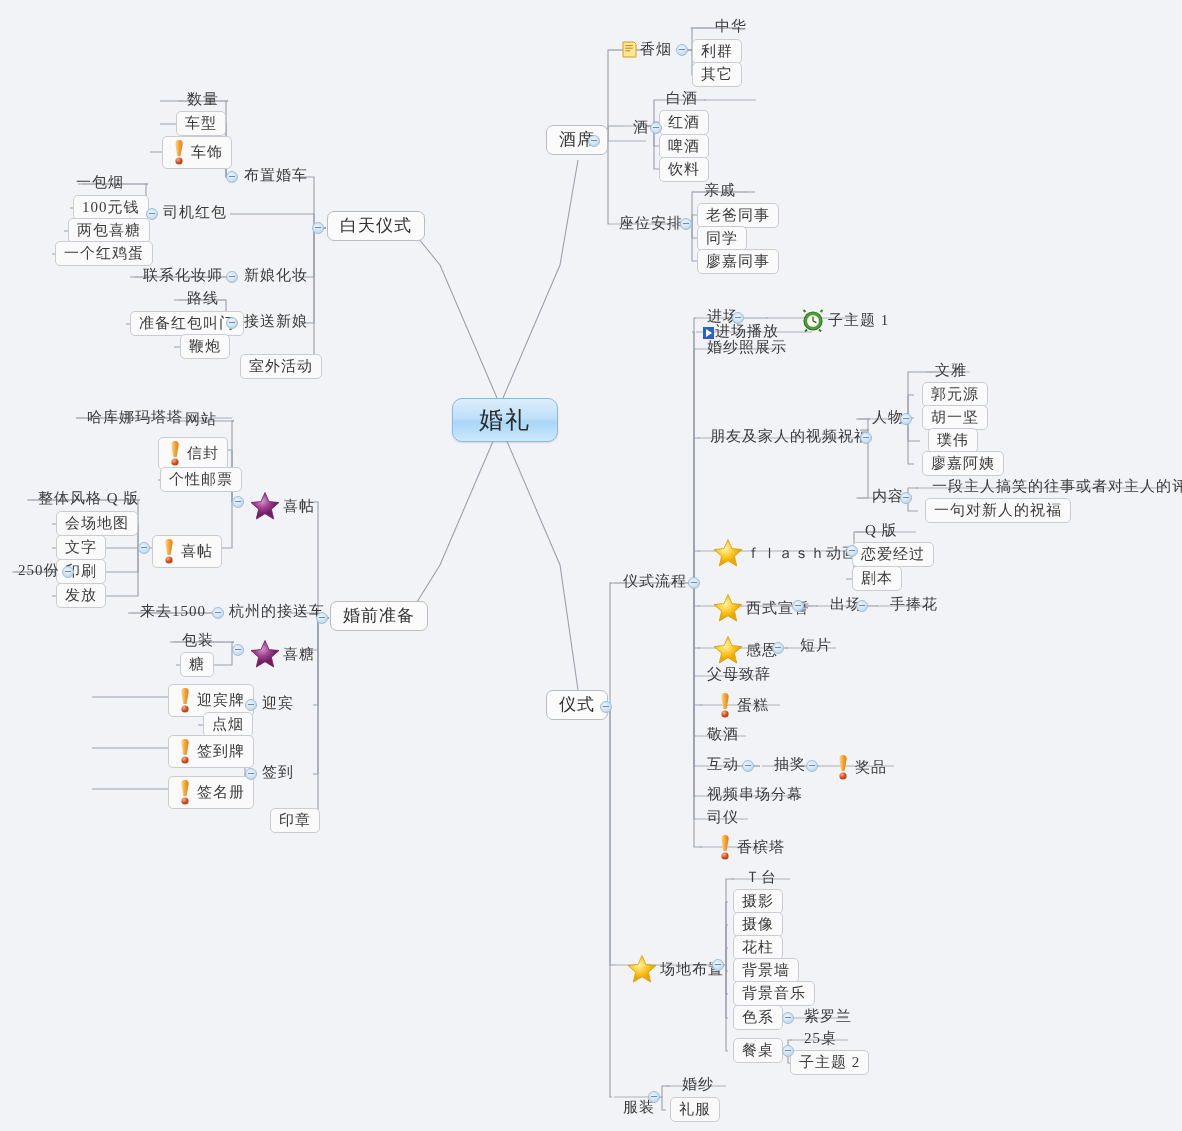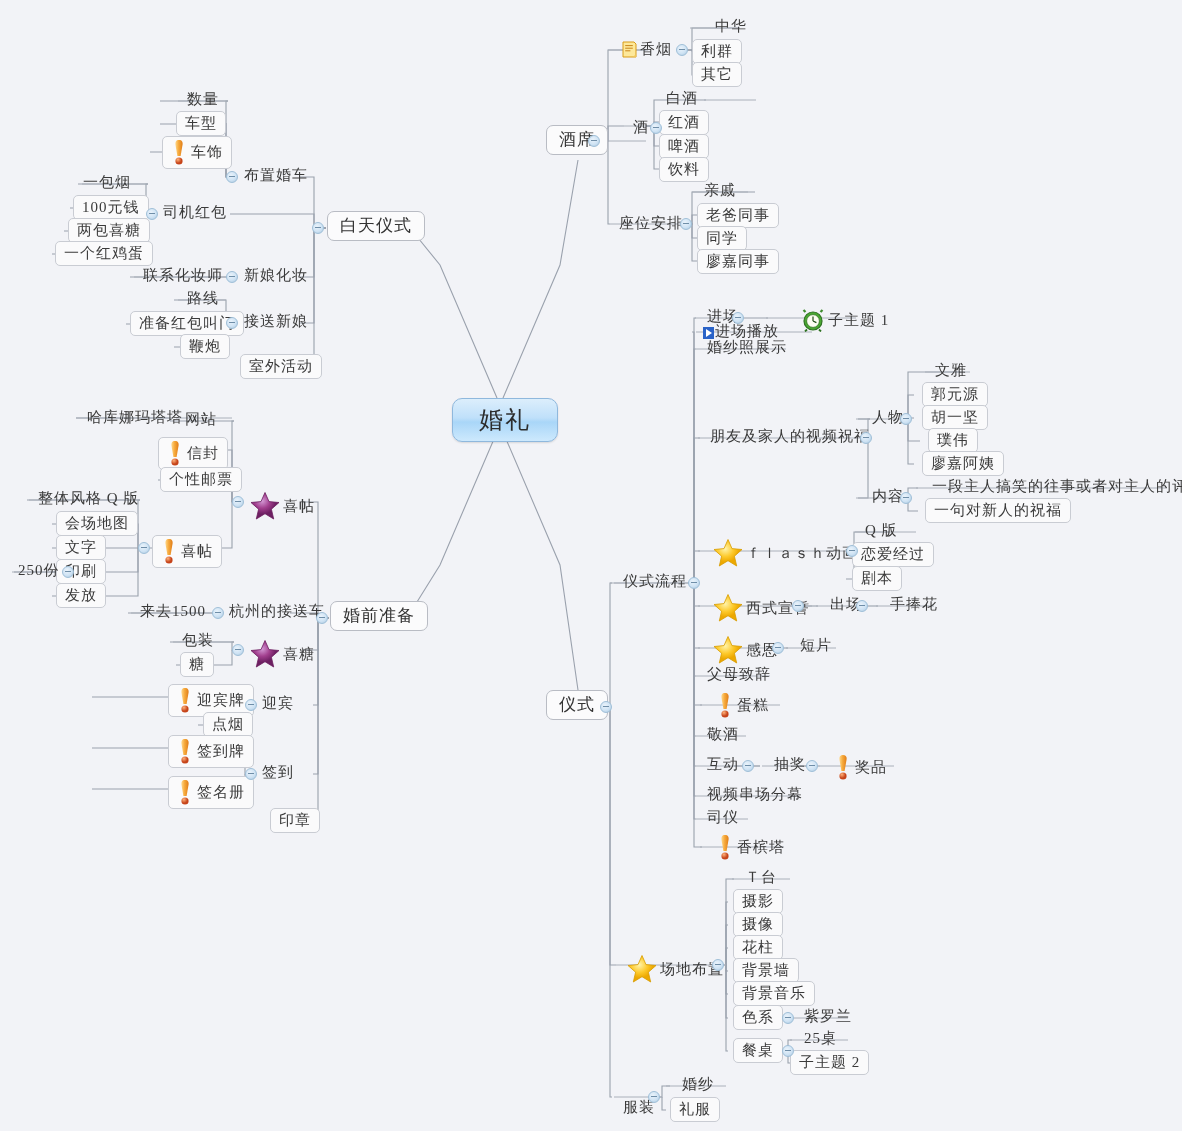--- a/index.html
+++ b/index.html
@@ -385,21 +385,21 @@
               </radialGradient>
             </defs>
             <path d="M8 1 C11 1 12 3 11.5 6 L9.6 17 L6.4 17 L4.5 6 C4 3 5 1 8 1 Z" fill="url(#gx)"></path>
             <circle cx="8" cy="22" r="3.6" fill="url(#gb)"></circle>
           </svg></span>
         <span class="lbl">车饰</span>
       </div>
       <div class="node sub" style="left: 156px; top: 201px;">
         <span class="lbl">司机红包</span>
       </div>
-      <div class="node sub" style="left: 76px; top: 171px;">
+      <div class="node sub" style="left: 69px; top: 171px;">
         <span class="lbl">一包烟</span>
       </div>
       <div class="node sub boxed" style="left: 73px; top: 195px; justify-content: flex-end;">
         <span class="lbl">100元钱</span>
       </div>
       <div class="node sub boxed" style="left: 68px; top: 218px;">
         <span class="lbl">两包喜糖</span>
       </div>
       <div class="node sub boxed" style="left: 55px; top: 241px;">
         <span class="lbl">一个红鸡蛋</span>

